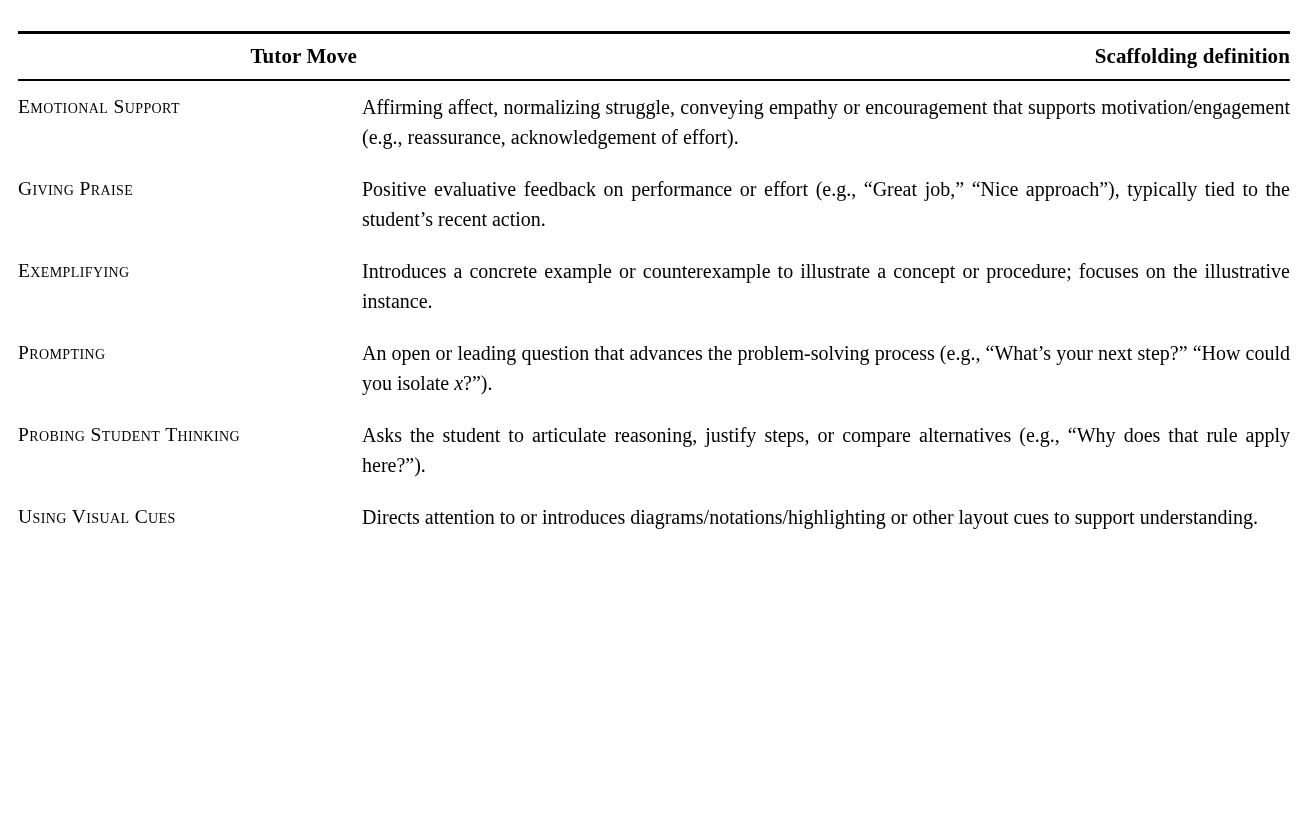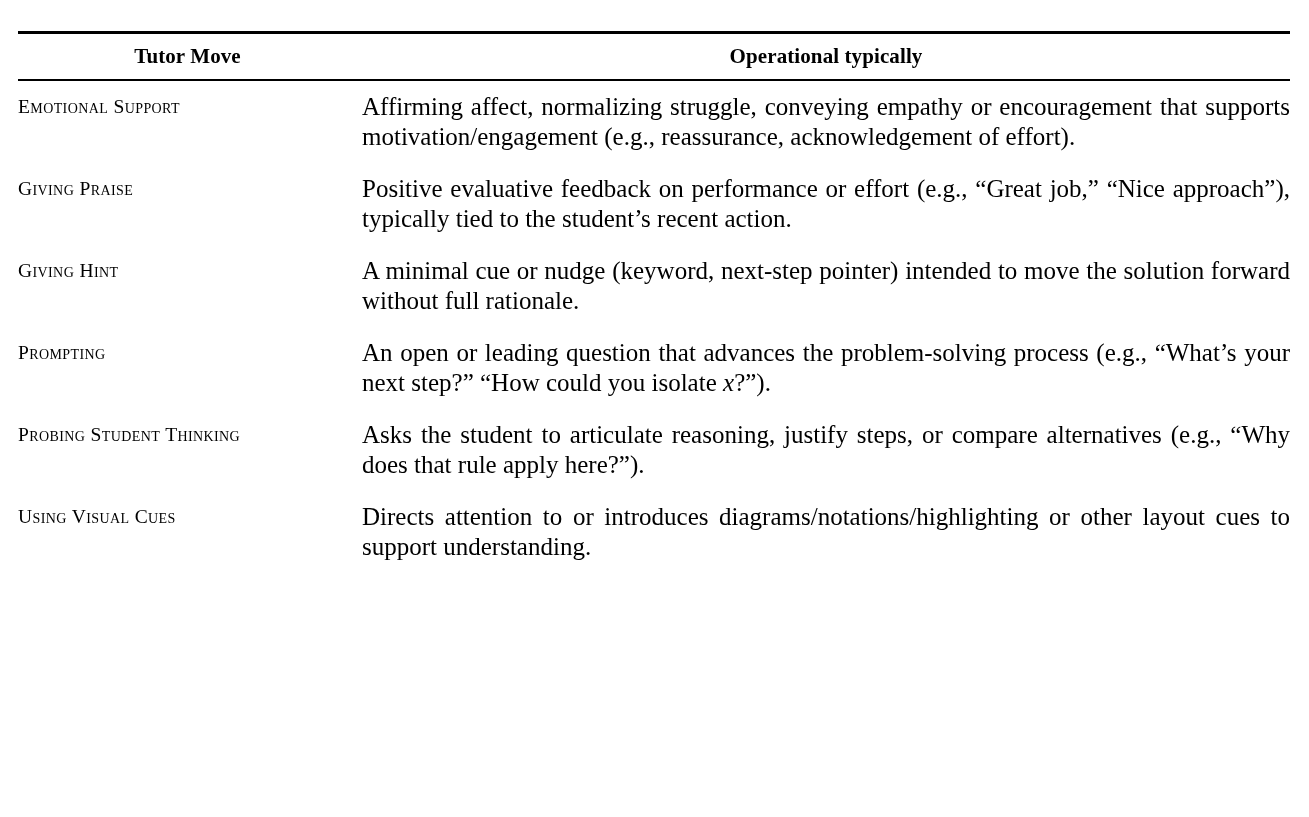--- a/index.html
+++ b/index.html
@@ -40,41 +40,41 @@
   }
   table.tbl col.c1 { width: 339px; }
   table.tbl col.c2 { width: 933px; }
 
   
   .hdr-cell {
     font-weight: bold;
     font-size: 21px;
     line-height: 30px;
     padding: 7px 0 8px 0;
-    text-align: center;
+    text-align: right;
     vertical-align: top;
     letter-spacing: 0.1px;
   }
   .hdr-cell.c2pad { padding-left: 5px; }
 
   
   .move-cell {
     vertical-align: top;
     padding: 11px 14px 11px 0;
     font-size: 19.5px;
     line-height: 30px;
     font-variant: small-caps;
     font-feature-settings: "smcp";
     letter-spacing: 0.4px;
     white-space: nowrap;
   }
   .def-cell {
     vertical-align: top;
     padding: 11px 0 11px 5px;
-    font-size: 25px;
+    font-size: 20px;
     line-height: 30px;
     text-align: justify;
     text-justify: inter-word;
     hyphens: none;
   }
   .def-cell .mathvar {
     font-style: italic;
   }
 </style>
 </head>
@@ -85,21 +85,21 @@
   <div class="rule-top"></div>
 
   <table class="tbl">
     <colgroup>
         <col class="c1">
         <col class="c2">
       </colgroup>
     <thead>
       <tr>
         <th class="hdr-cell">Tutor Move</th>
-        <th class="hdr-cell c2pad">Operational typically</th>
+        <th class="hdr-cell c2pad">Scaffolding definition</th>
       </tr>
     </thead>
   </table>
 
   <div class="rule-mid"></div>
 
   <table class="tbl">
     <colgroup>
         <col class="c1">
         <col class="c2">
@@ -107,22 +107,22 @@
     <tbody id="tbody">
         <tr>
           <td class="move-cell">Emotional Support</td>
           <td class="def-cell">Affirming affect, normalizing struggle, conveying empathy or encouragement that supports motivation/engagement (e.g., reassurance, acknowledgement of effort).</td>
         </tr>
         <tr>
           <td class="move-cell">Giving Praise</td>
           <td class="def-cell">Positive evaluative feedback on performance or effort (e.g., “Great job,” “Nice approach”), typically tied to the student’s recent action.</td>
         </tr>
         <tr>
-          <td class="move-cell">Giving Hint</td>
-          <td class="def-cell">A minimal cue or nudge (keyword, next-step pointer) intended to move the solution forward without full rationale.</td>
+          <td class="move-cell">Exemplifying</td>
+          <td class="def-cell">Introduces a concrete example or counterexample to illustrate a concept or procedure; focuses on the illustrative instance.</td>
         </tr>
         <tr>
           <td class="move-cell">Prompting</td>
           <td class="def-cell">An open or leading question that advances the problem-solving process (e.g., “What’s your next step?” “How could you isolate <span class="mathvar">x</span>?”).</td>
         </tr>
         <tr>
           <td class="move-cell">Probing Student Thinking</td>
           <td class="def-cell">Asks the student to articulate reasoning, justify steps, or compare alternatives (e.g., “Why does that rule apply here?”).</td>
         </tr>
         <tr>

